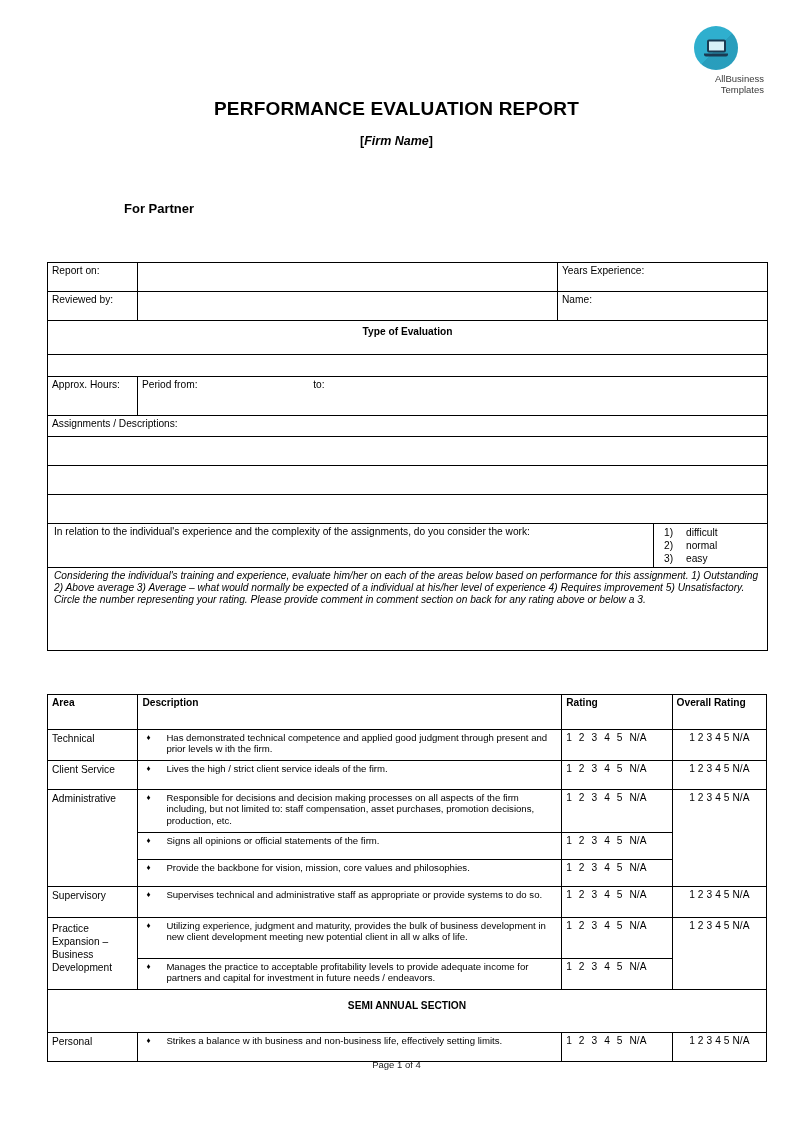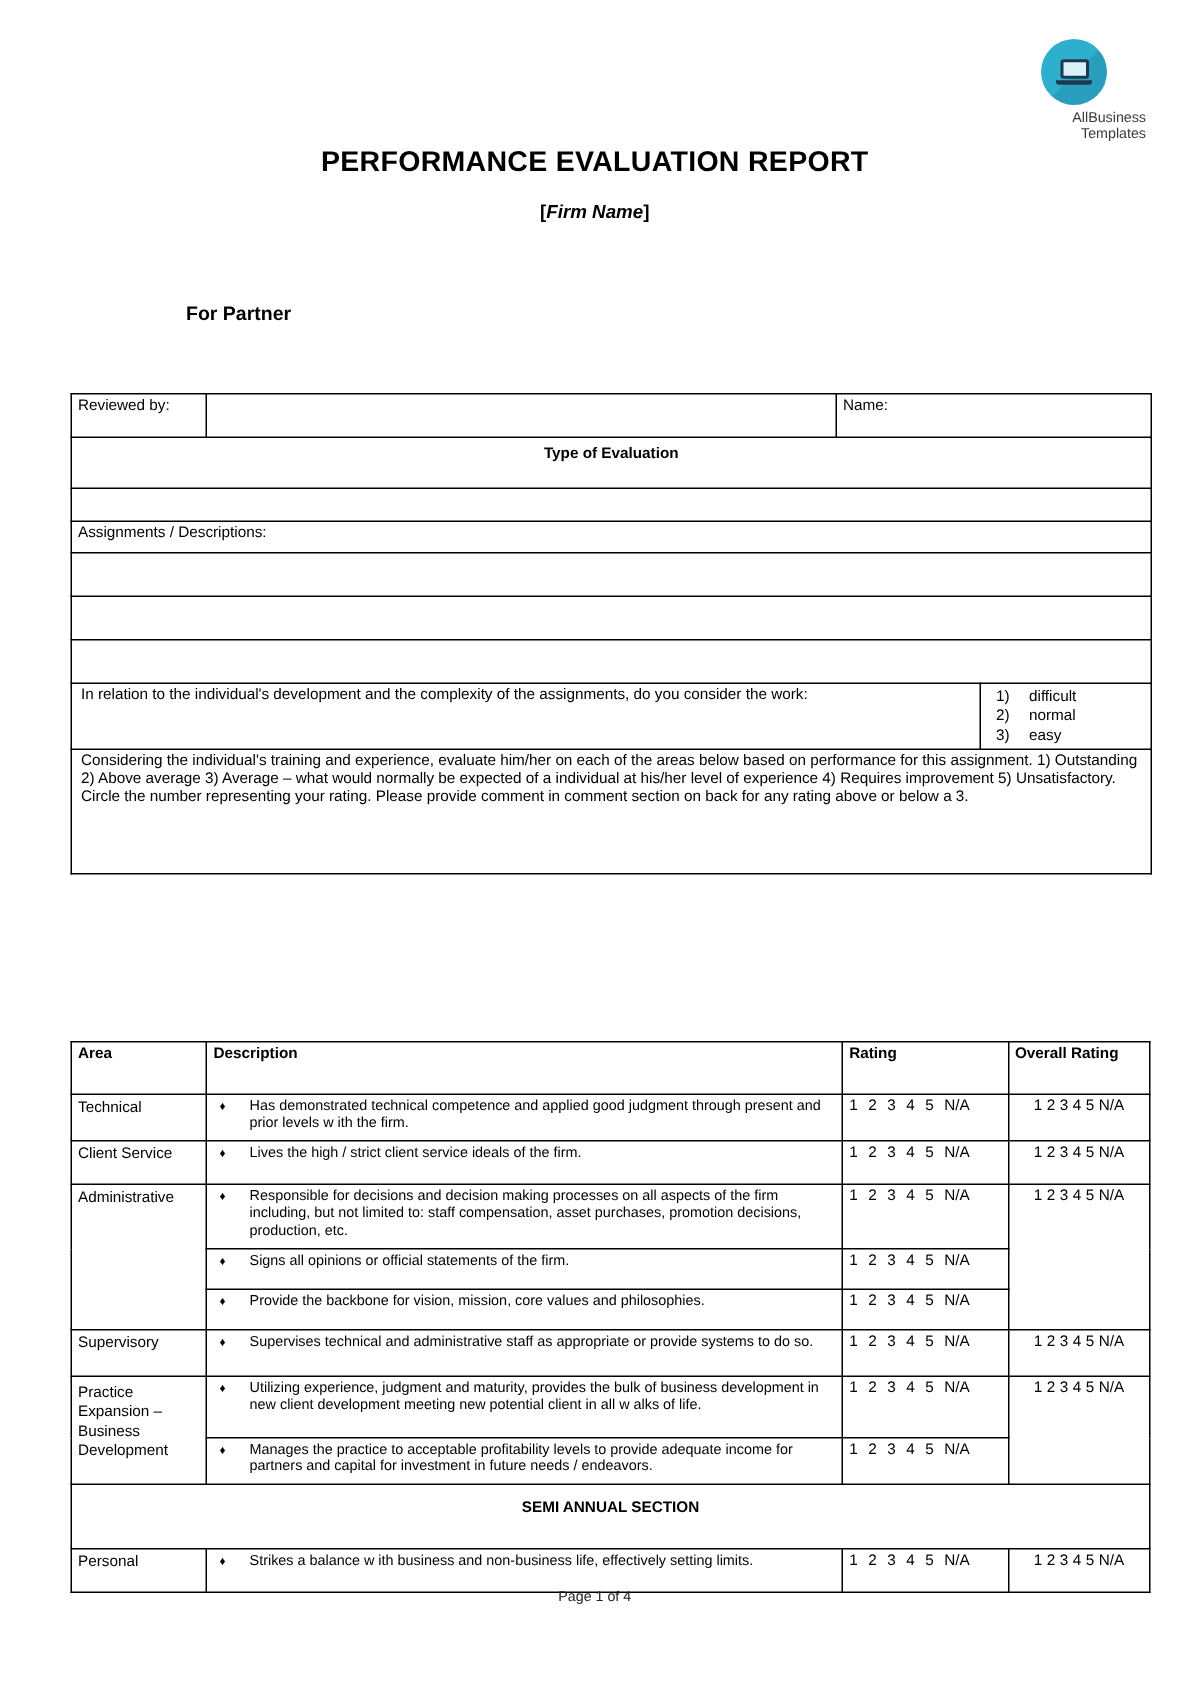--- a/index.html
+++ b/index.html
@@ -103,21 +103,21 @@
   }
   #top-table { top: 262px; }
   #main-table { top: 694px; }
   .hdr-band { text-align:center; font-weight:bold; font-size:11.5px; }
   .cell-mid   { vertical-align: middle; }
 
   .numlist { margin:0; padding:0; list-style:none; font-size:10.2px; line-height:13px; }
   .numlist li { white-space: nowrap; }
   .numlist .n { display:inline-block; width:22px; }
 
-  .para { font-size:10.2px; line-height:13.5px; padding:6px 4px 10px 4px; }
+  .para { font-size:10.2px; line-height:13.5px; padding:6px 4px 10px 4px;font-style:italic; }
 
   
   .c-area { width: 90px; }
   .c-desc { width: 422px; }
   .c-rate { width: 110px; }
   .c-over { width: 94px; }
 
   .hdr-area { font-weight:bold; font-size:11px; vertical-align:bottom; padding-bottom:4px; }
   .hdr-cell { font-weight:bold; font-size:11px; vertical-align:top; padding-top:3px;}
 
@@ -184,44 +184,57 @@
 <table class="tbl" id="top-table">
   <colgroup>
     <col style="width:90px">
       <col style="width:300px">
       <col style="width:120px">
       <col style="width:96px">
       <col style="width:114px">
   </colgroup>
   <tbody>
     <tr>
+      <td style="height:24px">Report on:</td>
+      <td colspan="2"></td>
+      <td colspan="2">Years Experience:</td>
+    </tr>
+    <tr>
       <td style="height:24px">Reviewed by:</td>
       <td colspan="2"></td>
       <td colspan="2">Name:</td>
     </tr>
     <tr>
       <td colspan="5" class="hdr-band" style="height:26px; padding-top:5px;">Type of Evaluation</td>
     </tr>
     <tr>
       <td colspan="5" style="height:17px; border-top:none;"></td>
     </tr>
     <tr>
+      <td class="cell-mid" style="height:34px;">Approx. Hours:</td>
+      <td colspan="4" class="cell-mid">
+        <span>Period from:</span>
+        <span style="display:inline-block;width:110px"></span>
+        <span>to:</span>
+      </td>
+    </tr>
+    <tr>
       <td colspan="5" style="height:16px;margin-left:41px;">Assignments / Descriptions:</td>
     </tr>
     <tr>
       <td colspan="5" style="height:24px;"></td>
     </tr>
     <tr>
       <td colspan="5" style="height:24px;"></td>
     </tr>
     <tr>
       <td colspan="5" style="height:24px;"></td>
     </tr>
     <tr>
-      <td colspan="4" class="cell-mid" style="height:38px; padding-left:6px;">In relation to the individual's development and the complexity of the assignments, do you consider the work:</td>
+      <td colspan="4" class="cell-mid" style="height:38px; padding-left:6px;">In relation to the individual's experience and the complexity of the assignments, do you consider the work:</td>
       <td style="padding-left:10px;">
         <ul class="numlist">
           <li><span class="n">1)</span><span>difficult</span></li>
           <li><span class="n">2)</span><span>normal</span></li>
           <li><span class="n">3)</span><span>easy</span></li>
         </ul>
       </td>
     </tr>
     <tr>
       <td colspan="5" class="para" style="height:78px; padding-left:6px; padding-right:8px;">Considering the individual's training and experience, evaluate him/her on each of the areas below based on performance for this assignment. 1) Outstanding  2) Above average  3)  Average – what would normally be expected of a individual at his/her level of experience  4)  Requires improvement 5)  Unsatisfactory.  Circle the number representing your rating. Please provide comment in comment section on back for any rating above or below a 3.</td>

